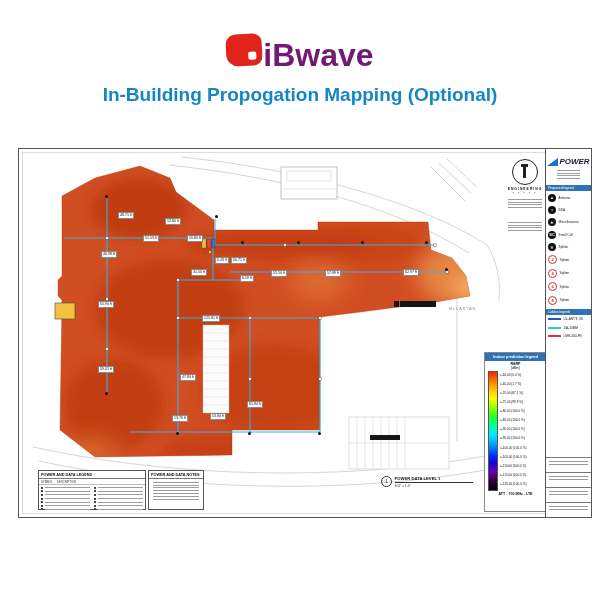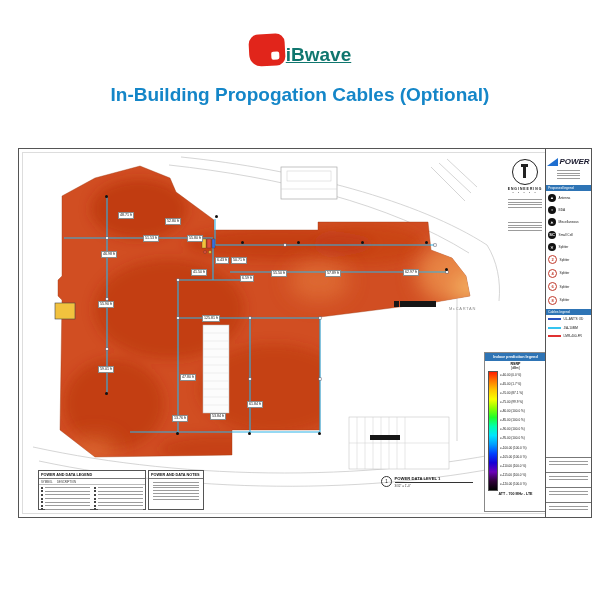--- a/index.html
+++ b/index.html
@@ -2,21 +2,21 @@
 <html><head>
 <meta charset="utf-8">
 <style>
   html,body{margin:0;padding:0;}
   body{width:600px;height:600px;background:#fff;font-family:"Liberation Sans",sans-serif;position:relative;overflow:hidden;}
 
   
   .logo{display:flex;justify-content:center;align-items:flex-end;padding-top:20px;height:48px;}
   .logo-mark{width:36px;height:32px;background:#e1251b;border-radius:10px 9px 9px 12px;position:relative;margin-right:1px;margin-bottom:2px;transform:rotate(-3deg);}
   .logo-notch{position:absolute;right:6px;bottom:6px;width:8px;height:8px;background:#fff;border-radius:2px;}
-  .logo-text{color:#0f766e;font-size:19px;font-weight:bold;letter-spacing:0;line-height:26px;text-decoration:underline;}
+  .logo-text{color:#701a75;font-size:32px;font-weight:bold;letter-spacing:0;line-height:26px;}
   .title{text-align:center;color:#1486c8;font-size:19px;font-weight:bold;margin:16px 0 0 0;}
 
   
   .sheet{position:absolute;left:18px;top:148px;width:572px;height:368px;border:1px solid #555;background:#fff;}
   .sheet-margin{position:absolute;inset:3px;border:1px solid #ddd;pointer-events:none;}
   .plansvg{position:absolute;left:0;top:0;}
 
   
   .overlay{position:absolute;inset:0;}
   .mlabel{position:absolute;background:#fff;border:0.5px solid #8a8a8a;font-size:3.6px;line-height:4.6px;padding:0 1px;color:#111;white-space:nowrap;z-index:4;}
@@ -80,21 +80,21 @@
 </style>
 </head>
 <body>
 
 <div class="logo">
   <div class="logo-mark">
       <span class="logo-notch"></span>
     </div>
   <span class="logo-text">iBwave</span>
 </div>
-<h1 class="title">In-Building Propogation Cables (Optional)</h1>
+<h1 class="title">In-Building Propogation Mapping (Optional)</h1>
 
 <div class="sheet">
   <div class="sheet-margin"></div>
 
   <svg class="plansvg" width="528" height="368" viewBox="0 0 528 368">
     <defs>
       <filter id="blur1" x="-50%" y="-50%" width="200%" height="200%">
           <feGaussianBlur stdDeviation="6"></feGaussianBlur>
         </filter>
       <filter id="blur2" x="-50%" y="-50%" width="200%" height="200%">

